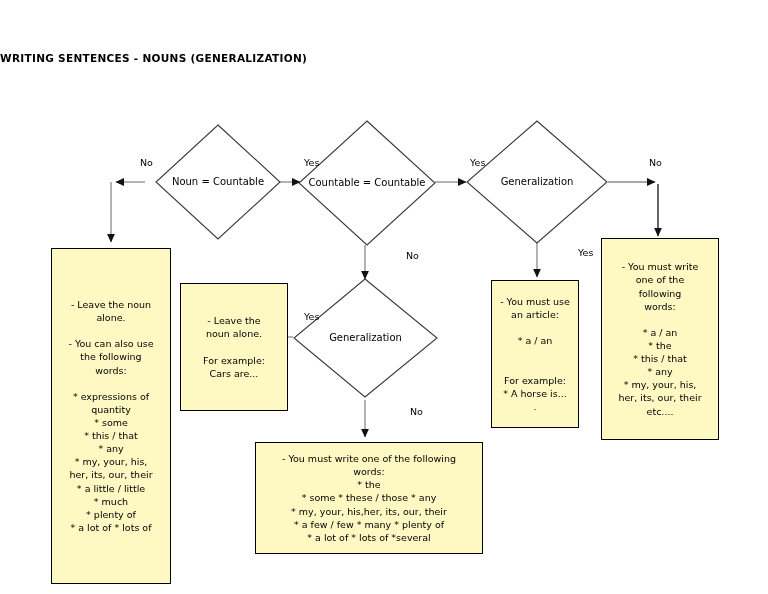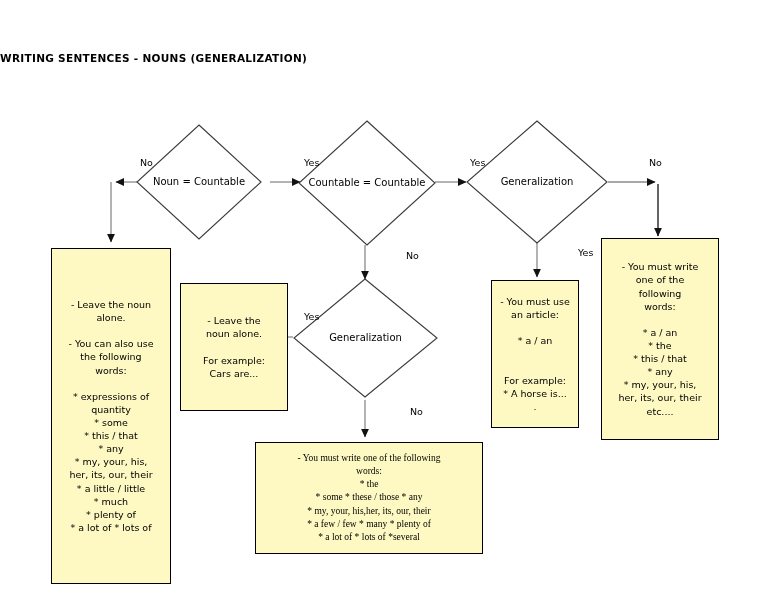--- a/index.html
+++ b/index.html
@@ -109,21 +109,21 @@
     <path d="M608,182 L655,182" stroke="#8a8a8a" stroke-width="1.3" fill="none" marker-end="url(#ah)"></path>
     <path d="M658,184 L658,236" stroke="#111111" stroke-width="1.3" fill="none" marker-end="url(#ah)"></path>
 
     <path d="M537,240 L537,277" stroke="#8a8a8a" stroke-width="1.3" fill="none" marker-end="url(#ah)"></path>
 
     <path d="M293,337 L277,337" stroke="#8a8a8a" stroke-width="1.3" fill="none" marker-end="url(#ah)"></path>
 
     <path d="M365,400 L365,437" stroke="#8a8a8a" stroke-width="1.3" fill="none" marker-end="url(#ah)"></path>
   </svg>
 
-  <div class="diamond" style="left:136px; top:124px; width:126px; height:116px;">
+  <div class="diamond" style="left:155px; top:124px; width:126px; height:116px;">
     <svg class="shape" viewBox="0 0 126 116" preserveAspectRatio="none">
       <polygon points="63,1 125,58 63,115 1,58" fill="#ffffff" stroke="#3a3a3a" stroke-width="1.1"></polygon>
     </svg>
     <div class="dlabel">Noun = Countable</div>
   </div>
 
   <div class="diamond" style="left:298px; top:120px; width:138px; height:126px;">
     <svg class="shape" viewBox="0 0 138 126" preserveAspectRatio="none">
       <polygon points="69,1 137,63 69,125 1,63" fill="#ffffff" stroke="#3a3a3a" stroke-width="1.1"></polygon>
     </svg>
@@ -171,21 +171,21 @@
 * much
 * plenty of
 * a lot of  * lots of</div>
 
   <div class="rect" style="left:180px; top:283px; width:108px; height:128px;">- Leave the
 noun alone.
 
 For example:
 Cars are...</div>
 
-  <div class="rect" style="left:255px; top:442px; width:228px; height:112px;font-family:Liberation Serif, serif;">- You must write one of the following
+  <div class="rect" style="left:255px; top:442px; width:228px; height:112px;">- You must write one of the following
 words:
 * the
 * some * these / those  * any
 * my, your, his,her, its, our, their
 * a few / few * many * plenty of
 * a lot of * lots of *several</div>
 
   <div class="rect" style="left:491px; top:280px; width:88px; height:148px;">- You must use
 an article:
 

